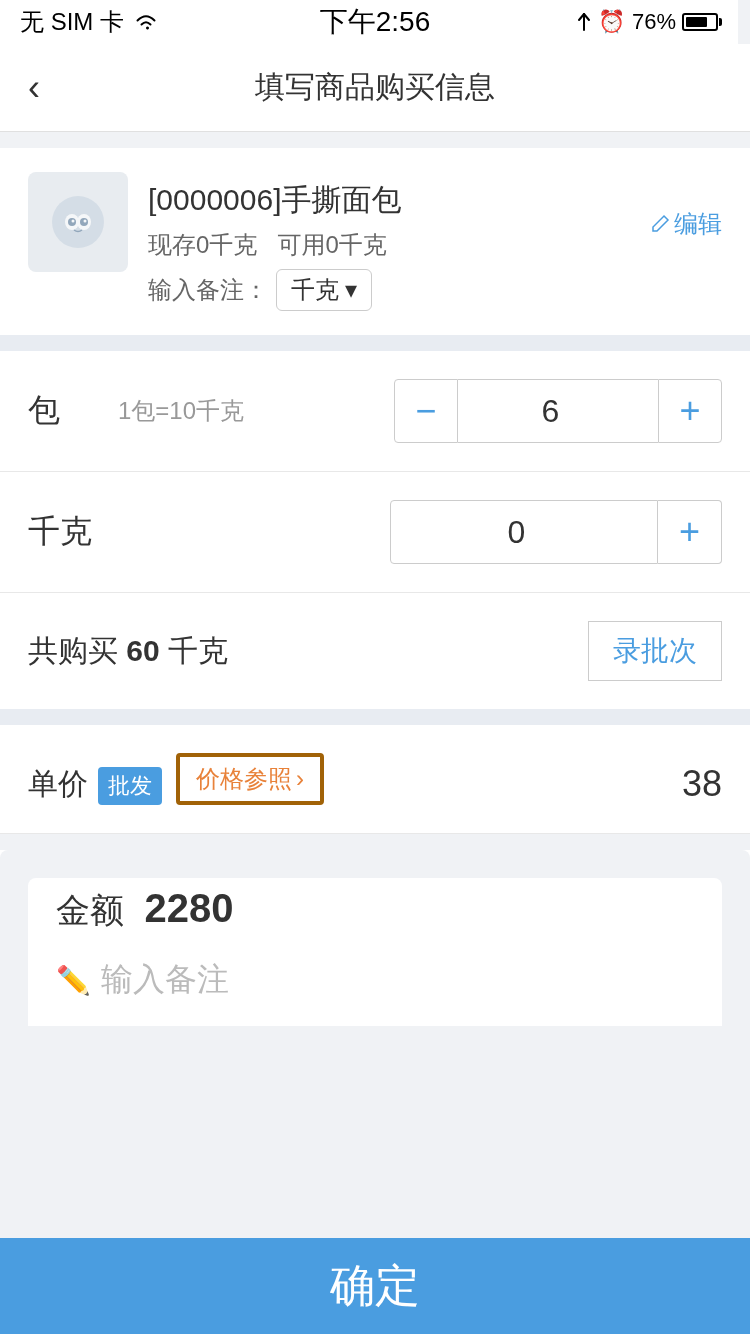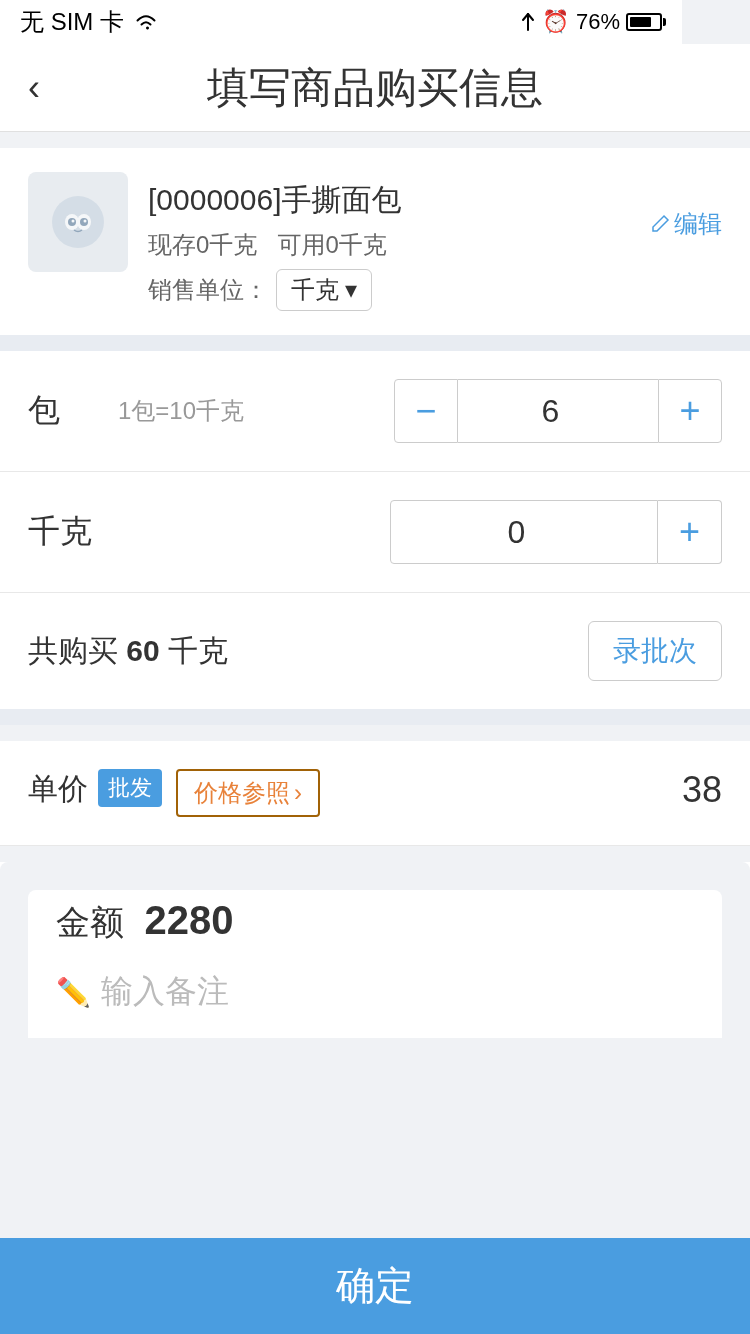--- a/index.html
+++ b/index.html
@@ -8,21 +8,21 @@
       width: 750px;
       min-height: 1334px;
       font-family: -apple-system, "PingFang SC", "Helvetica Neue", sans-serif;
       background: #f0f2f5;
       position: relative;
       overflow-x: hidden;
     }
 
     
     .status-bar {
-      width: 682px;
+      width: 738px;
       height: 44px;
       background: #fff;
       display: flex;
       align-items: center;
       justify-content: space-between;
       padding: 0 20px;
       font-size: 28px;
     }
     .status-left {
       display: flex;
@@ -86,21 +86,21 @@
       position: relative;
     }
     .nav-back {
       position: absolute;
       left: 28px;
       font-size: 36px;
       color: #333;
       cursor: pointer;
     }
     .nav-title {
-      font-size: 42px;
+      font-size: 30px;
       font-weight: 500;
       color: #333;
     }
 
     
     .product-card {
       background: #fff;
       padding: 24px 28px;
       margin-top: 16px;
       display: flex;
@@ -274,52 +274,52 @@
       font-size: 30px;
       color: #333;
     }
     .summary-highlight {
       color: #333;
       font-weight: 600;
     }
     .batch-btn {
       margin-left: auto;
       border: 1px solid #ccc;
-      border-radius: 6px;
+      border-radius: 0;
       padding: 10px 24px;
       font-size: 28px;
       color: #4a9de0;
       background: #fff;
       cursor: pointer;
     }
 
     
     .price-section {
       background: #fff;
-      margin-top: 16px;
+      margin-top: 0;
       padding: 28px 28px;
       display: flex;
-      align-items: flex-start;
+      align-items: flex-end;
       border-bottom: 1px solid #e8e8e8;
     }
     .price-label {
       font-size: 30px;
       color: #333;
     }
     .price-tag {
       background: #4a9de0;
       color: #fff;
       font-size: 22px;
       padding: 4px 10px;
       border-radius: 4px;
       margin-left: 10px;
     }
     .price-ref-btn {
       margin-left: 14px;
-      border: 2px solid #a16207;
+      border: 4px solid #a16207;
       border-radius: 4px;
       padding: 6px 16px;
       font-size: 24px;
       color: #e8823a;
       background: #fff;
       cursor: pointer;
       display: flex;
       align-items: center;
       gap: 4px;
     }
@@ -375,37 +375,38 @@
       left: 0;
       width: 750px;
       height: 96px;
       background: #4a9de0;
       display: flex;
       align-items: center;
       justify-content: center;
       cursor: pointer;
     }
     .confirm-text {
-      font-size: 39px;
+      font-size: 45px;
       color: #fff;
       font-weight: 500;
     }
   </style>
 </head>
 <body>
 
 <div class="status-bar">
   <div class="status-left">
     <span>无 SIM 卡</span>
     <svg width="28" height="20" viewBox="0 0 28 20">
       <path d="M14 16 a1.5 1.5 0 1 1 0 .01z" fill="#000"></path>
       <path d="M9.5 12.5 Q14 8 18.5 12.5" stroke="#000" stroke-width="2" fill="none" stroke-linecap="round"></path>
       <path d="M5.5 8.5 Q14 0 22.5 8.5" stroke="#000" stroke-width="2" fill="none" stroke-linecap="round"></path>
     </svg>
   </div>
+  <div class="status-center">下午2:56</div>
   <div class="status-right">
     <svg width="18" height="20" viewBox="0 0 18 20">
       <path d="M9 2 L9 18 M9 2 L14 8 M9 2 L4 8" stroke="#000" stroke-width="2" fill="none" stroke-linecap="round" stroke-linejoin="round"></path>
     </svg>
     <span style="font-size:22px;">⏰</span>
     <span>76%</span>
     <span class="battery-icon">
         <span class="battery-fill"></span>
       </span>
   </div>
@@ -432,21 +433,21 @@
   </div>
   <div class="product-info">
     <div class="product-name">
       <span>[0000006]</span><span>手撕面包</span>
     </div>
     <div class="product-stock">
       <span>现存0千克</span>&nbsp;&nbsp;
       <span>可用0千克</span>
     </div>
     <div class="product-unit-row">
-      <span>销售单位：</span>
+      <span>输入备注：</span>
       <span class="unit-selector">
         <span>千克</span>
         <span>▾</span>
       </span>
     </div>
   </div>
   <span class="edit-btn">
     <svg width="20" height="20" viewBox="0 0 20 20">
       <path d="M14 2 L18 6 L7 17 L3 17 L3 13 Z" stroke="#4a9de0" stroke-width="1.5" fill="none"></path>
     </svg>

